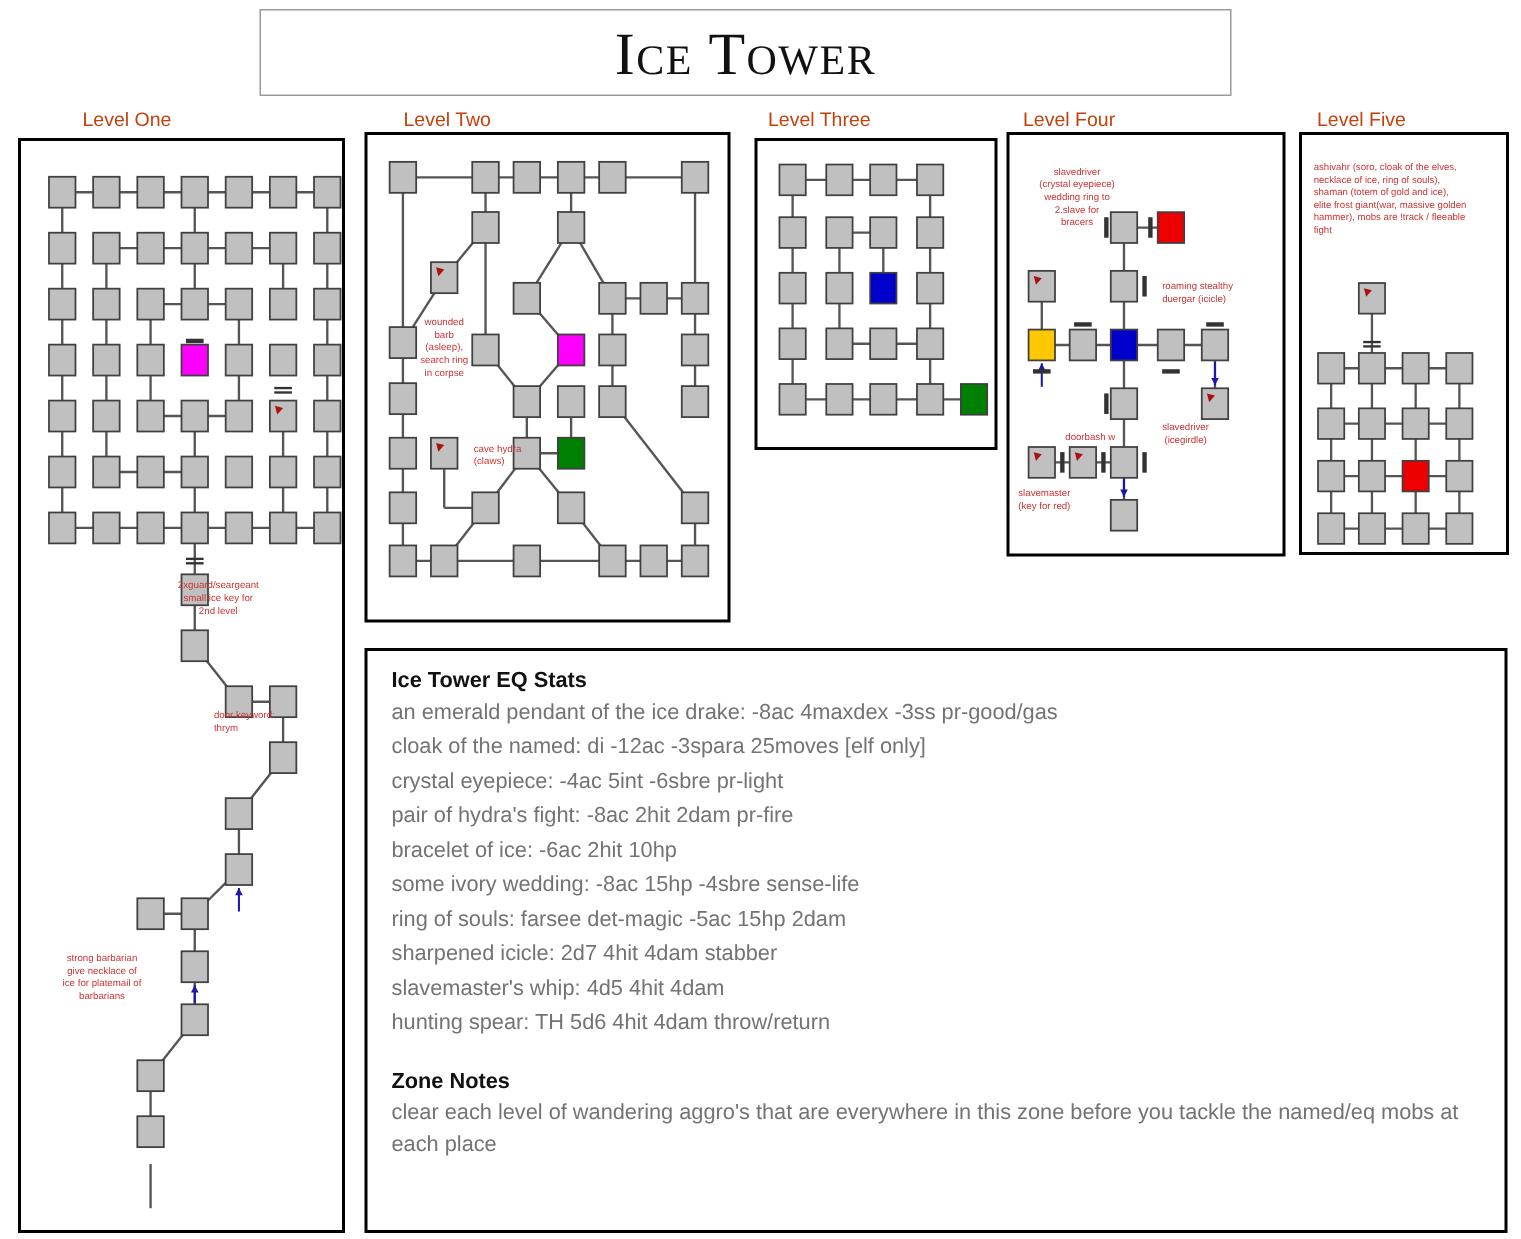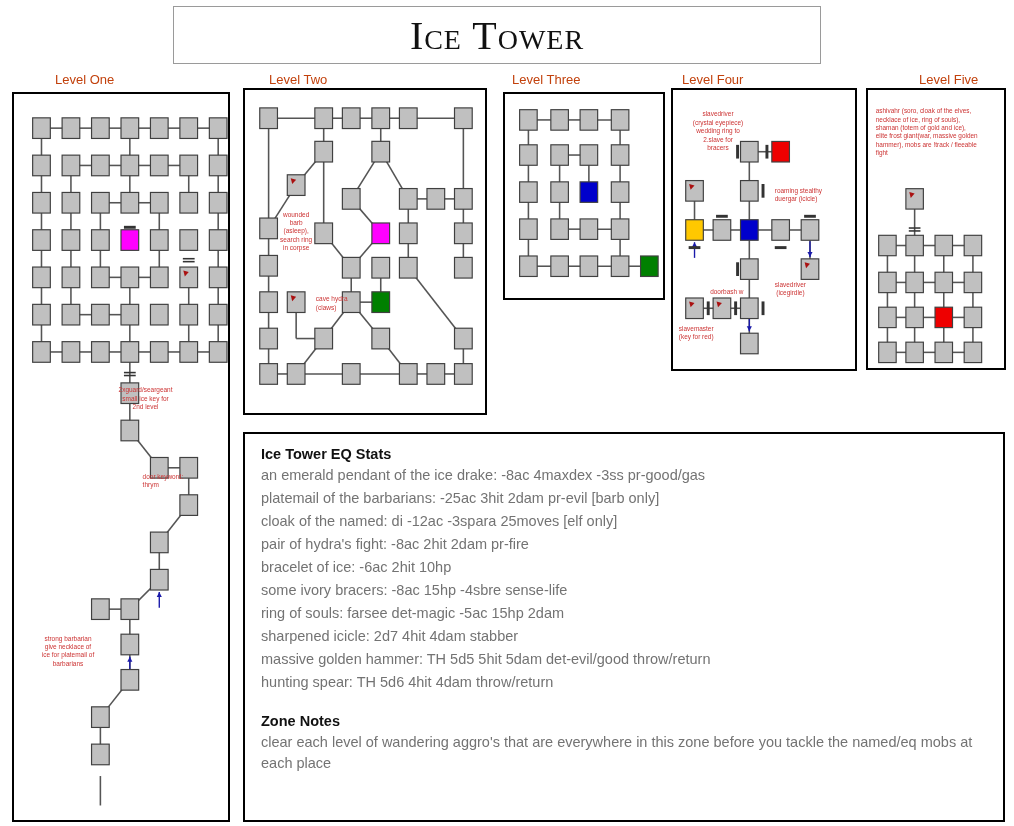--- a/index.html
+++ b/index.html
@@ -405,21 +405,21 @@
           </g>
           <g>
             <text x="46" y="26" class="mapnote" text-anchor="middle"><tspan x="46" dy="0">slavedriver</tspan><tspan x="46" dy="8.6">(crystal eyepiece)</tspan><tspan x="46" dy="8.6">wedding ring to</tspan><tspan x="46" dy="8.6">2.slave for</tspan><tspan x="46" dy="8.6">bracers</tspan></text>
             <text x="104" y="104" class="mapnote" text-anchor="start"><tspan x="104" dy="0">roaming stealthy</tspan><tspan x="104" dy="8.6">duergar (icicle)</tspan></text>
             <text x="120" y="200" class="mapnote" text-anchor="middle"><tspan x="120" dy="0">slavedriver</tspan><tspan x="120" dy="8.6">(icegirdle)</tspan></text>
             <text x="38" y="207" class="mapnote" text-anchor="start"><tspan x="38" dy="0">doorbash w</tspan></text>
             <text x="6" y="245" class="mapnote" text-anchor="start"><tspan x="6" dy="0">slavemaster</tspan><tspan x="6" dy="8.6">(key for red)</tspan></text>
           </g>
         </svg>
       </div>
-      <div class="lvl-label" style="left: 878px; top: 72px; margin-left: 41px;">Level Five</div>
+      <div class="lvl-label" style="left: 878px; top: 72px;">Level Five</div>
       <div class="map-box" style="left: 866px; top: 88px; width: 140px; height: 282px;">
         <svg width="136" height="278" viewBox="0 0 140 282">
           <g>
             <line x1="48" y1="110" x2="48" y2="158" stroke="#555555" stroke-width="1.6"></line>
             <line x1="20" y1="158" x2="48" y2="158" stroke="#555555" stroke-width="1.6"></line>
             <line x1="48" y1="158" x2="78" y2="158" stroke="#555555" stroke-width="1.6"></line>
             <line x1="78" y1="158" x2="108" y2="158" stroke="#555555" stroke-width="1.6"></line>
             <line x1="20" y1="196" x2="48" y2="196" stroke="#555555" stroke-width="1.6"></line>
             <line x1="48" y1="196" x2="78" y2="196" stroke="#555555" stroke-width="1.6"></line>
             <line x1="78" y1="196" x2="108" y2="196" stroke="#555555" stroke-width="1.6"></line>
@@ -471,28 +471,28 @@
             <text x="8" y="22" class="mapnote" text-anchor="start"><tspan x="8" dy="0">ashivahr (soro, cloak of the elves,</tspan><tspan x="8" dy="8.6">necklace of ice, ring of souls),</tspan><tspan x="8" dy="8.6">shaman (totem of gold and ice),</tspan><tspan x="8" dy="8.6">elite frost giant(war, massive golden</tspan><tspan x="8" dy="8.6">hammer), mobs are !track / fleeable</tspan><tspan x="8" dy="8.6">fight</tspan></text>
           </g>
         </svg>
       </div>
     </div>
 
   <div class="eq-box">
     <div class="eq-h">Ice Tower EQ Stats</div>
     <div id="eq-items">
         <div class="eq-line">an emerald pendant of the ice drake: -8ac 4maxdex -3ss pr-good/gas</div>
-        <div class="eq-line">platemail of the barbarians: -25ac 3hit 2dam pr-evil [barb only]</div>
         <div class="eq-line">cloak of the named: di -12ac -3spara 25moves [elf only]</div>
+        <div class="eq-line">crystal eyepiece: -4ac 5int -6sbre pr-light</div>
         <div class="eq-line">pair of hydra's fight: -8ac 2hit 2dam pr-fire</div>
         <div class="eq-line">bracelet of ice: -6ac 2hit 10hp</div>
-        <div class="eq-line">some ivory bracers: -8ac 15hp -4sbre sense-life</div>
+        <div class="eq-line">some ivory wedding: -8ac 15hp -4sbre sense-life</div>
         <div class="eq-line">ring of souls: farsee det-magic -5ac 15hp 2dam</div>
         <div class="eq-line">sharpened icicle: 2d7 4hit 4dam stabber</div>
-        <div class="eq-line">massive golden hammer: TH 5d5 5hit 5dam det-evil/good throw/return</div>
+        <div class="eq-line">slavemaster's whip: 4d5 4hit 4dam</div>
         <div class="eq-line">hunting spear: TH 5d6 4hit 4dam throw/return</div>
       </div>
     <div class="eq-gap"></div>
     <div class="eq-h">Zone Notes</div>
     <div id="zone-notes">
         <div class="eq-line">clear each level of wandering aggro's that are everywhere in this zone before you tackle the named/eq mobs at each place</div>
       </div>
   </div>
 
 </div>

